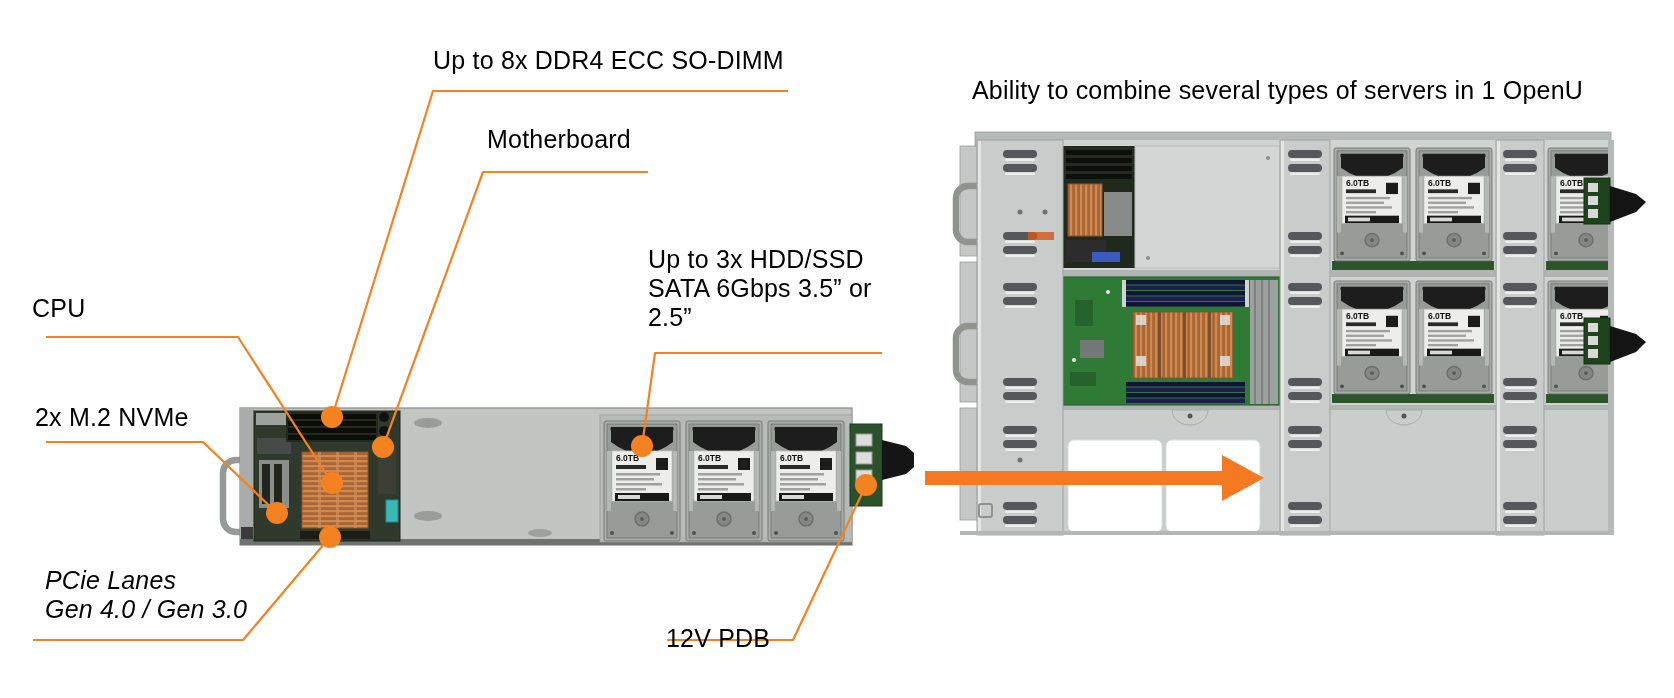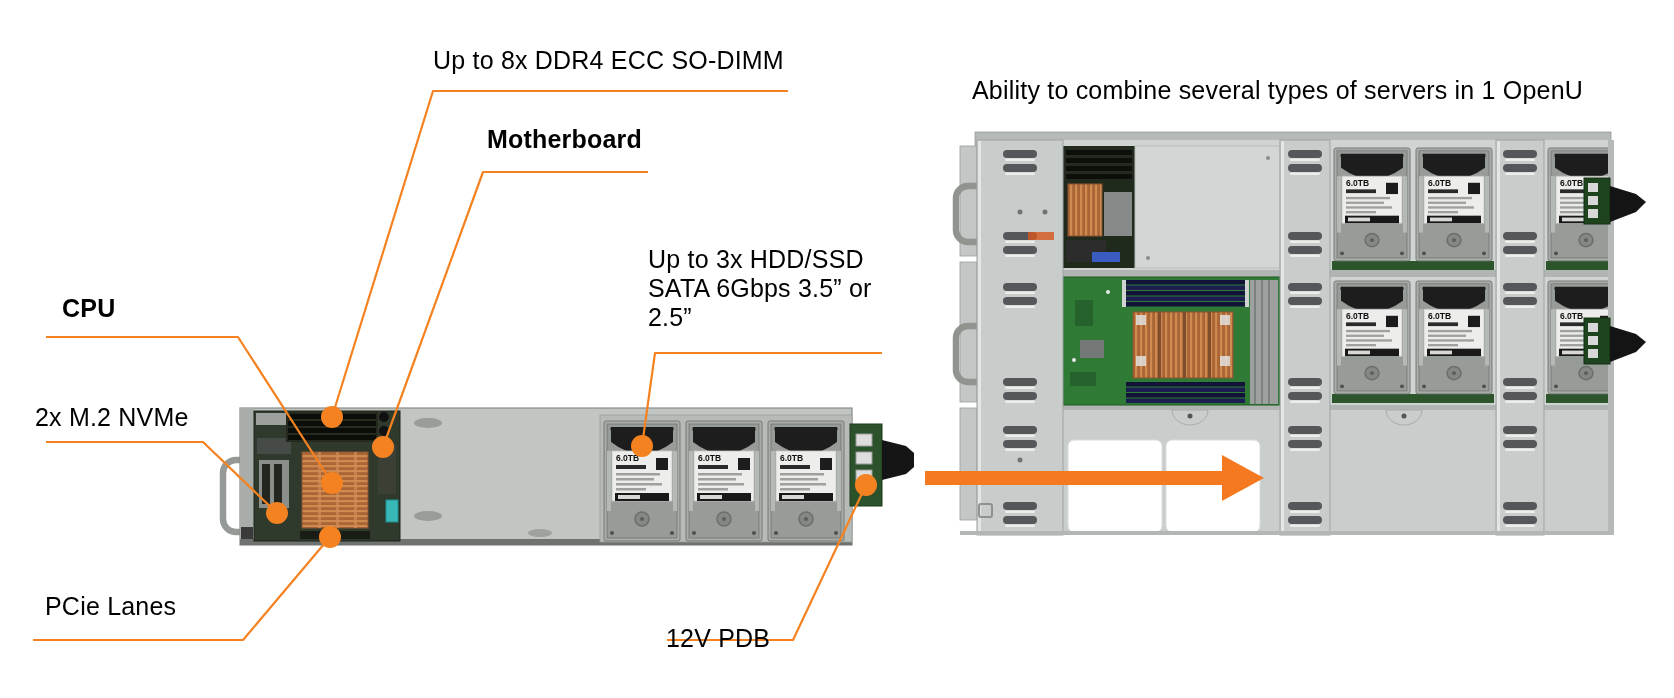--- a/index.html
+++ b/index.html
@@ -2,24 +2,24 @@
 <html><head>
 <meta charset="utf-8">
 <style>
   html,body{margin:0;padding:0;background:#ffffff;}
   #stage{position:relative;width:1674px;height:698px;background:#ffffff;overflow:hidden;
          font-family:"Liberation Sans",sans-serif;}
   #gfx{position:absolute;left:0;top:0;}
   .lbl{position:absolute;color:#000000;font-size:25px;line-height:29px;letter-spacing:0.2px;}
   .nowrap{white-space:nowrap;}
   #lbl-ddr4{left:433px;top:46px;}
-  #lbl-motherboard{left:487px;top:125px;font-weight:bold;}
-  #lbl-cpu{left:62px;top:294px;font-weight:bold;}
+  #lbl-motherboard{left:487px;top:125px;}
+  #lbl-cpu{left:32px;top:294px;}
   #lbl-m2{left:35px;top:403px;}
-  #lbl-pcie{left:45px;top:592px;}
+  #lbl-pcie{left:45px;top:566px;font-style:italic;}
   #lbl-hdd{left:648px;top:245px;width:244px;}
   #lbl-pdb{left:666px;top:624px;}
   #chassis-title{left:972px;top:76px;}
 </style>
 </head>
 <body>
 
 <div id="stage">
 
 <svg id="gfx" width="1674" height="698" viewBox="0 0 1674 698">
@@ -302,18 +302,19 @@
     <circle cx="866" cy="485" r="11"></circle>
   </g>
 </svg>
 
 <div class="lbl nowrap" id="lbl-ddr4">Up to 8x DDR4 ECC SO-DIMM</div>
 <div class="lbl nowrap" id="lbl-motherboard">Motherboard</div>
 <div class="lbl nowrap" id="lbl-cpu">CPU</div>
 <div class="lbl nowrap" id="lbl-m2">2x M.2 NVMe</div>
 <div class="lbl" id="lbl-pcie">
   <div>PCie Lanes</div>
+  <div>Gen 4.0 / Gen 3.0</div>
 </div>
 <div class="lbl" id="lbl-hdd">Up to 3x HDD/SSD SATA 6Gbps 3.5” or 2.5”</div>
 <div class="lbl nowrap" id="lbl-pdb">12V PDB</div>
 <div class="lbl nowrap" id="chassis-title">Ability to combine several types of servers in 1 OpenU</div>
 
 </div>
 
 </body></html>

